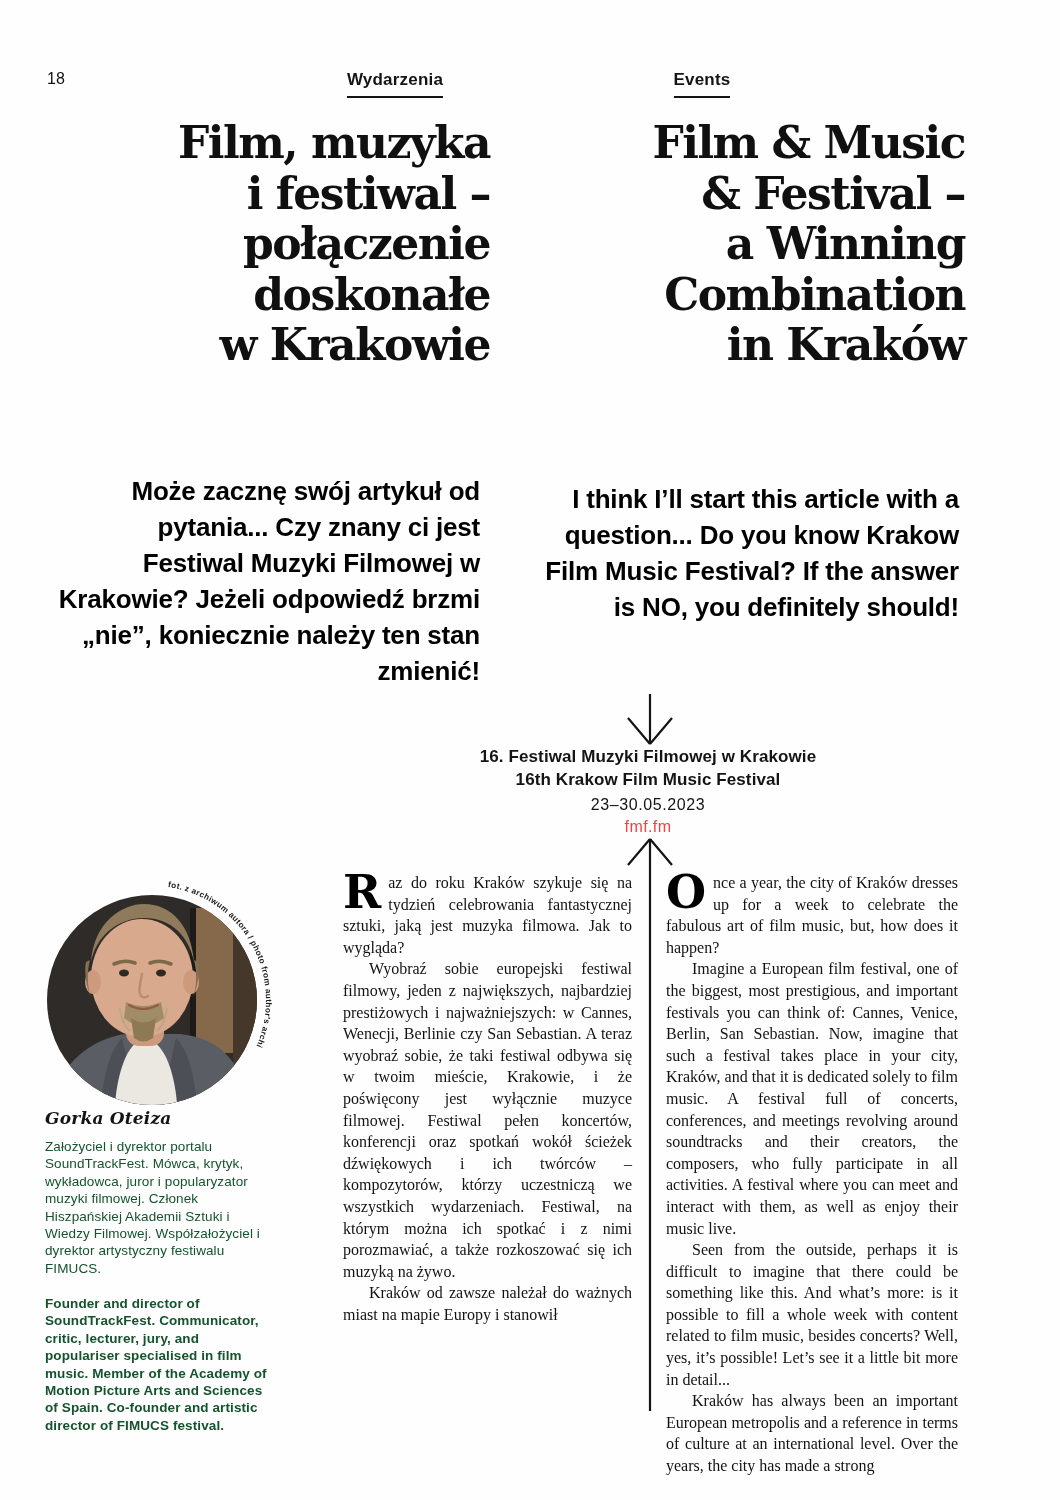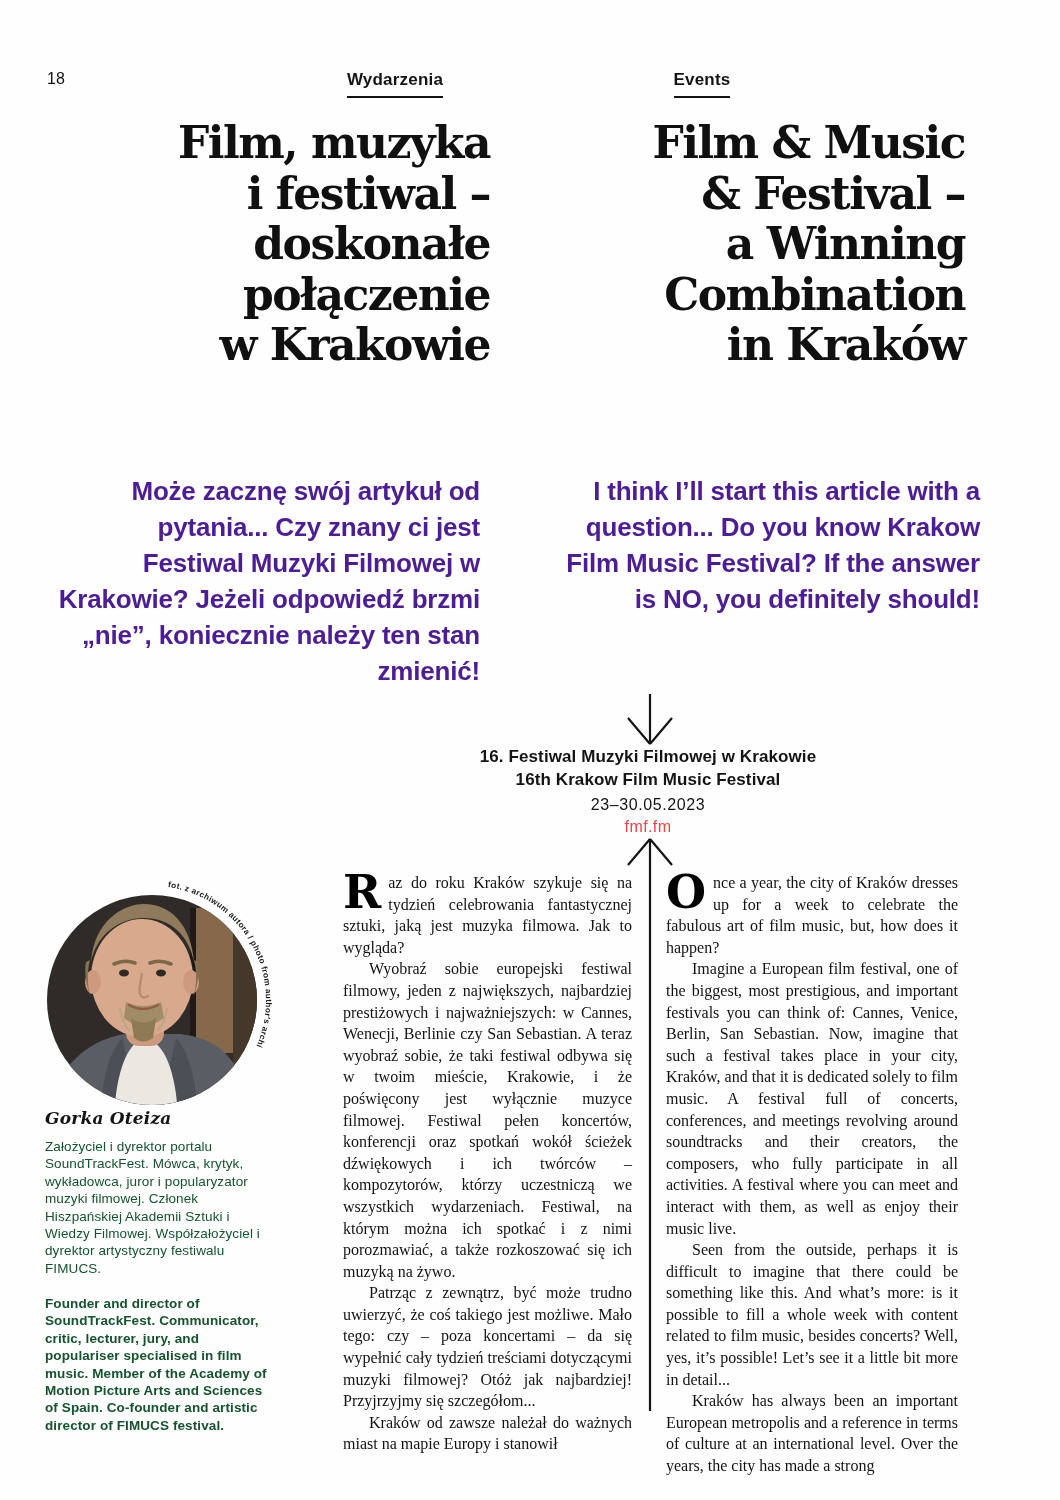--- a/index.html
+++ b/index.html
@@ -25,24 +25,24 @@
     position:absolute; top:118px; text-align:right;
     font-family:"DejaVu Serif", serif; font-weight:bold;
     font-size:44px; line-height:1.15; letter-spacing:-1.5px; color:#101010;
   }
   .headline-pl { left:40px;  width:450px; }
   .headline-en { left:528px; width:437px; }
 
   
   .lead {
     position:absolute; top:473px; text-align:right;
-    font-weight:bold; font-size:26px; line-height:36px; letter-spacing:-.2px; color:#4c1d95;
+    font-weight:bold; font-size:26px; line-height:36px; letter-spacing:-.2px; color:#000000;
   }
   .lead-pl { left:55px;  width:425px; }
-  .lead-en { left:550px; width:430px; }
+  .lead-en { left:529px; width:430px;margin-top:8px; }
 
   
   .arrow-svg { position:absolute; overflow:visible; }
   .festival-info { position:absolute; left:408px; top:745px; width:480px; text-align:center; }
   .festival-info .fi-bold  { font-weight:bold; font-size:17px; line-height:23px; letter-spacing:.1px; }
   .festival-info .fi-plain { font-size:16px; line-height:22px; letter-spacing:.6px; margin-top:3px; }
   .festival-info .fi-link  { font-size:16px; line-height:21px; letter-spacing:.4px; color:#ef4444; text-decoration:none; }
 
   
   .col {
@@ -82,22 +82,22 @@
   <div class="section-head section-pl">
     <span>Wydarzenia</span>
   </div>
   <div class="section-head section-en">
     <span>Events</span>
   </div>
 
   <div class="headline headline-pl">
     <div>Film, muzyka</div>
     <div>i festiwal –</div>
+    <div>połączenie</div>
     <div>doskonałe</div>
-    <div>połączenie</div>
     <div>w Krakowie</div>
   </div>
   <div class="headline headline-en">
     <div>Film &amp; Music</div>
     <div>&amp; Festival –</div>
     <div>a Winning</div>
     <div>Combination</div>
     <div>in Kraków</div>
   </div>
 
@@ -118,21 +118,20 @@
   <svg class="arrow-svg" style="left:610px;top:833px;" width="80" height="582" viewBox="0 0 80 582">
     <path d="M40,6 L40,578" stroke="#141414" stroke-width="2.2" fill="none"></path>
     <path d="M40,6 L18,32 M40,6 L62,32" stroke="#141414" stroke-width="2.2" fill="none"></path>
   </svg>
 
   <div class="col col-pl" lang="pl">
     <p class="first">
       <span class="dropcap">R</span><span>az do roku Kraków szykuje się na tydzień celebrowania fantastycznej sztuki, jaką jest muzyka filmowa. Jak to wygląda?</span>
     </p>
     <p>Wyobraź sobie europejski festiwal filmowy, jeden z największych, najbardziej prestiżowych i najważniejszych: w Cannes, Wenecji, Berlinie czy San Sebastian. A teraz wyobraź sobie, że taki festiwal odbywa się w twoim mieście, Krakowie, i że poświęcony jest wyłącznie muzyce filmowej. Festiwal pełen koncertów, konferencji oraz spotkań wokół ścieżek dźwiękowych i ich twórców – kompozytorów, którzy uczestniczą we wszystkich wydarzeniach. Festiwal, na którym można ich spotkać i z nimi porozmawiać, a także rozkoszować się ich muzyką na żywo.</p>
-    <p>Patrząc z zewnątrz, być może trudno uwierzyć, że coś takiego jest możliwe. Mało tego: czy – poza koncertami – da się wypełnić cały tydzień treściami dotyczącymi muzyki filmowej? Otóż jak najbardziej! Przyjrzyjmy się szczegółom...</p>
     <p>Kraków od zawsze należał do ważnych miast na mapie Europy i stanowił</p>
   </div>
 
   <div class="col col-en" lang="en">
     <p class="first">
       <span class="dropcap">O</span><span>nce a year, the city of Kraków dresses up for a week to celebrate the fabulous art of film music, but, how does it happen?</span>
     </p>
     <p>Imagine a European film festival, one of the biggest, most prestigious, and important festivals you can think of: Cannes, Venice, Berlin, San Sebastian. Now, imagine that such a festival takes place in your city, Kraków, and that it is dedicated solely to film music. A festival full of concerts, conferences, and meetings revolving around soundtracks and their creators, the composers, who fully participate in all activities. A festival where you can meet and interact with them, as well as enjoy their music live.</p>
     <p>Seen from the outside, perhaps it is difficult to imagine that there could be something like this. And what’s more: is it possible to fill a whole week with content related to film music, besides concerts? Well, yes, it’s possible! Let’s see it a little bit more in detail...</p>
     <p>Kraków has always been an important European metropolis and a reference in terms of culture at an international level. Over the years, the city has made a strong</p>

